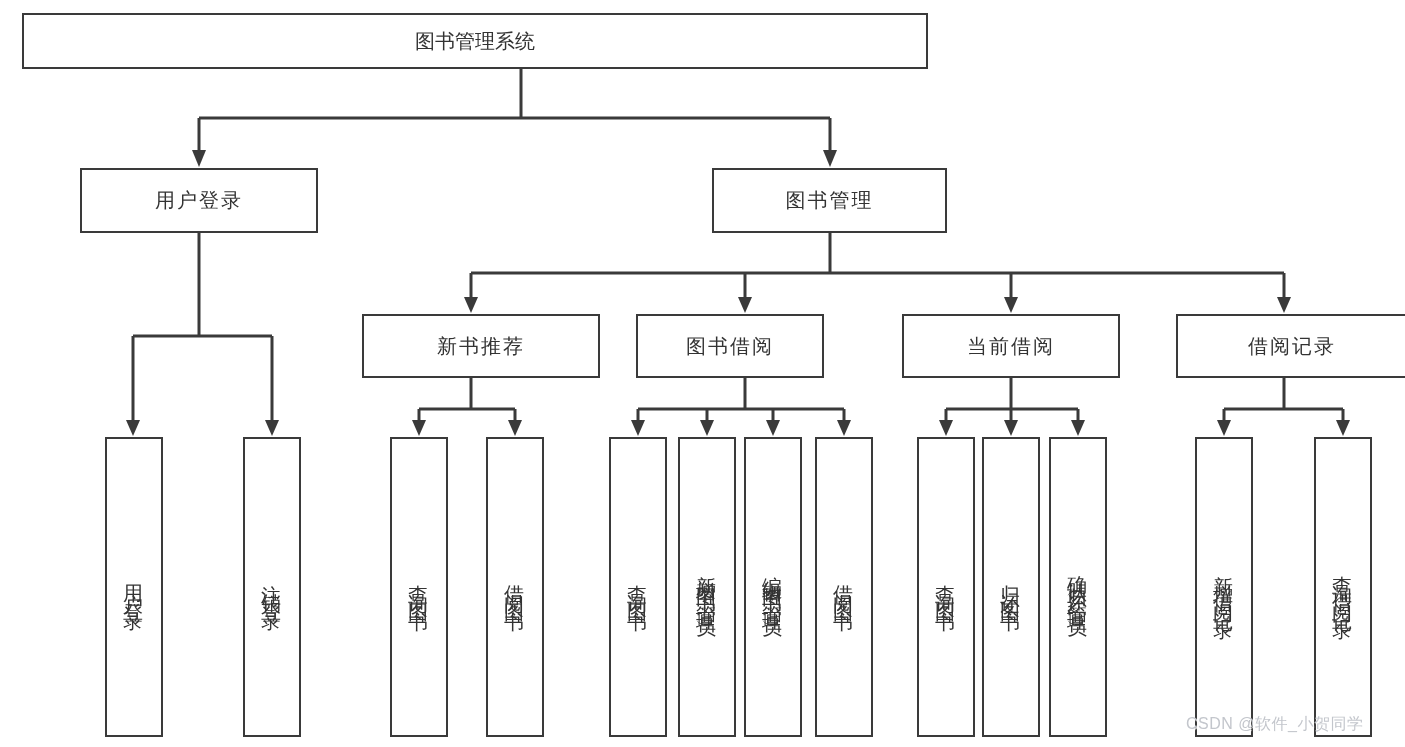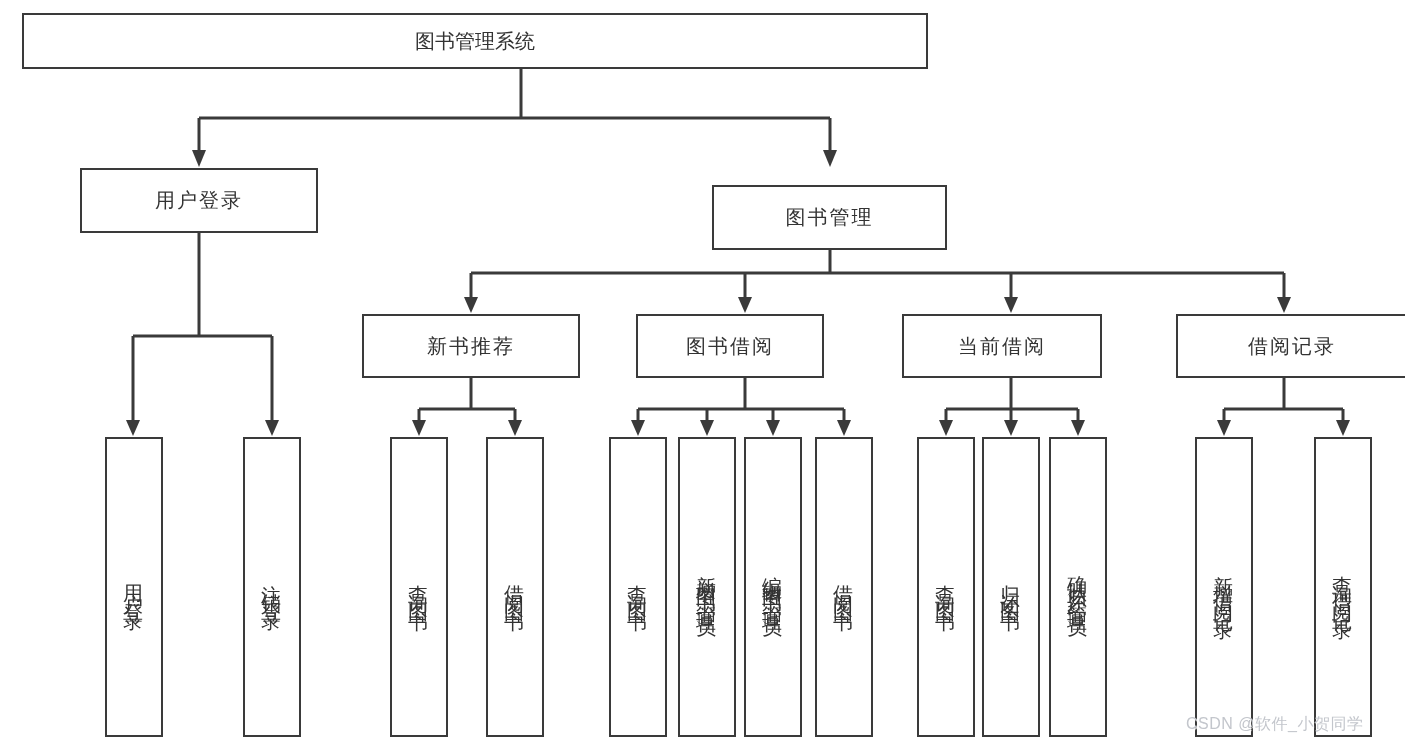--- a/index.html
+++ b/index.html
@@ -129,25 +129,25 @@
     <g>
       <path d="M1284 378 V409 M1224 409 H1343 M1224 409 V421 M1343 409 V421"></path>
       <polygon points="1217,420 1231,420 1224,436"></polygon>
       <polygon points="1336,420 1350,420 1343,436"></polygon>
     </g>
   </svg>
 
   <div class="box root-box">图书管理系统</div>
 
   <div class="box h-box" style="left:80px; top:168px; width:238px; height:65px;">用户登录</div>
-  <div class="box h-box" style="left:712px; top:168px; width:235px; height:65px;margin-top:17px;">图书管理</div>
+  <div class="box h-box" style="left:712px; top:168px; width:235px; height:65px;">图书管理</div>
 
-  <div class="box h-box" style="left:362px; top:314px; width:218px;">新书推荐</div>
+  <div class="box h-box" style="left:362px; top:314px; width:238px;">新书推荐</div>
   <div class="box h-box" style="left:636px; top:314px; width:188px;">图书借阅</div>
-  <div class="box h-box" style="left:902px; top:314px; width:200px;">当前借阅</div>
+  <div class="box h-box" style="left:902px; top:314px; width:218px;">当前借阅</div>
   <div class="box h-box" style="left:1176px; top:314px; width:232px;">借阅记录</div>
 
   <div class="box v-box" style="left:105px;">用户登录</div>
   <div class="box v-box" style="left:243px;">注销登录</div>
 
   <div class="box v-box" style="left:390px;">查询图书</div>
   <div class="box v-box" style="left:486px;">借阅图书</div>
 
   <div class="box v-box" style="left:609px;">查询图书</div>
   <div class="box v-box long" style="left:678px;">新增图书（管理员）</div>

